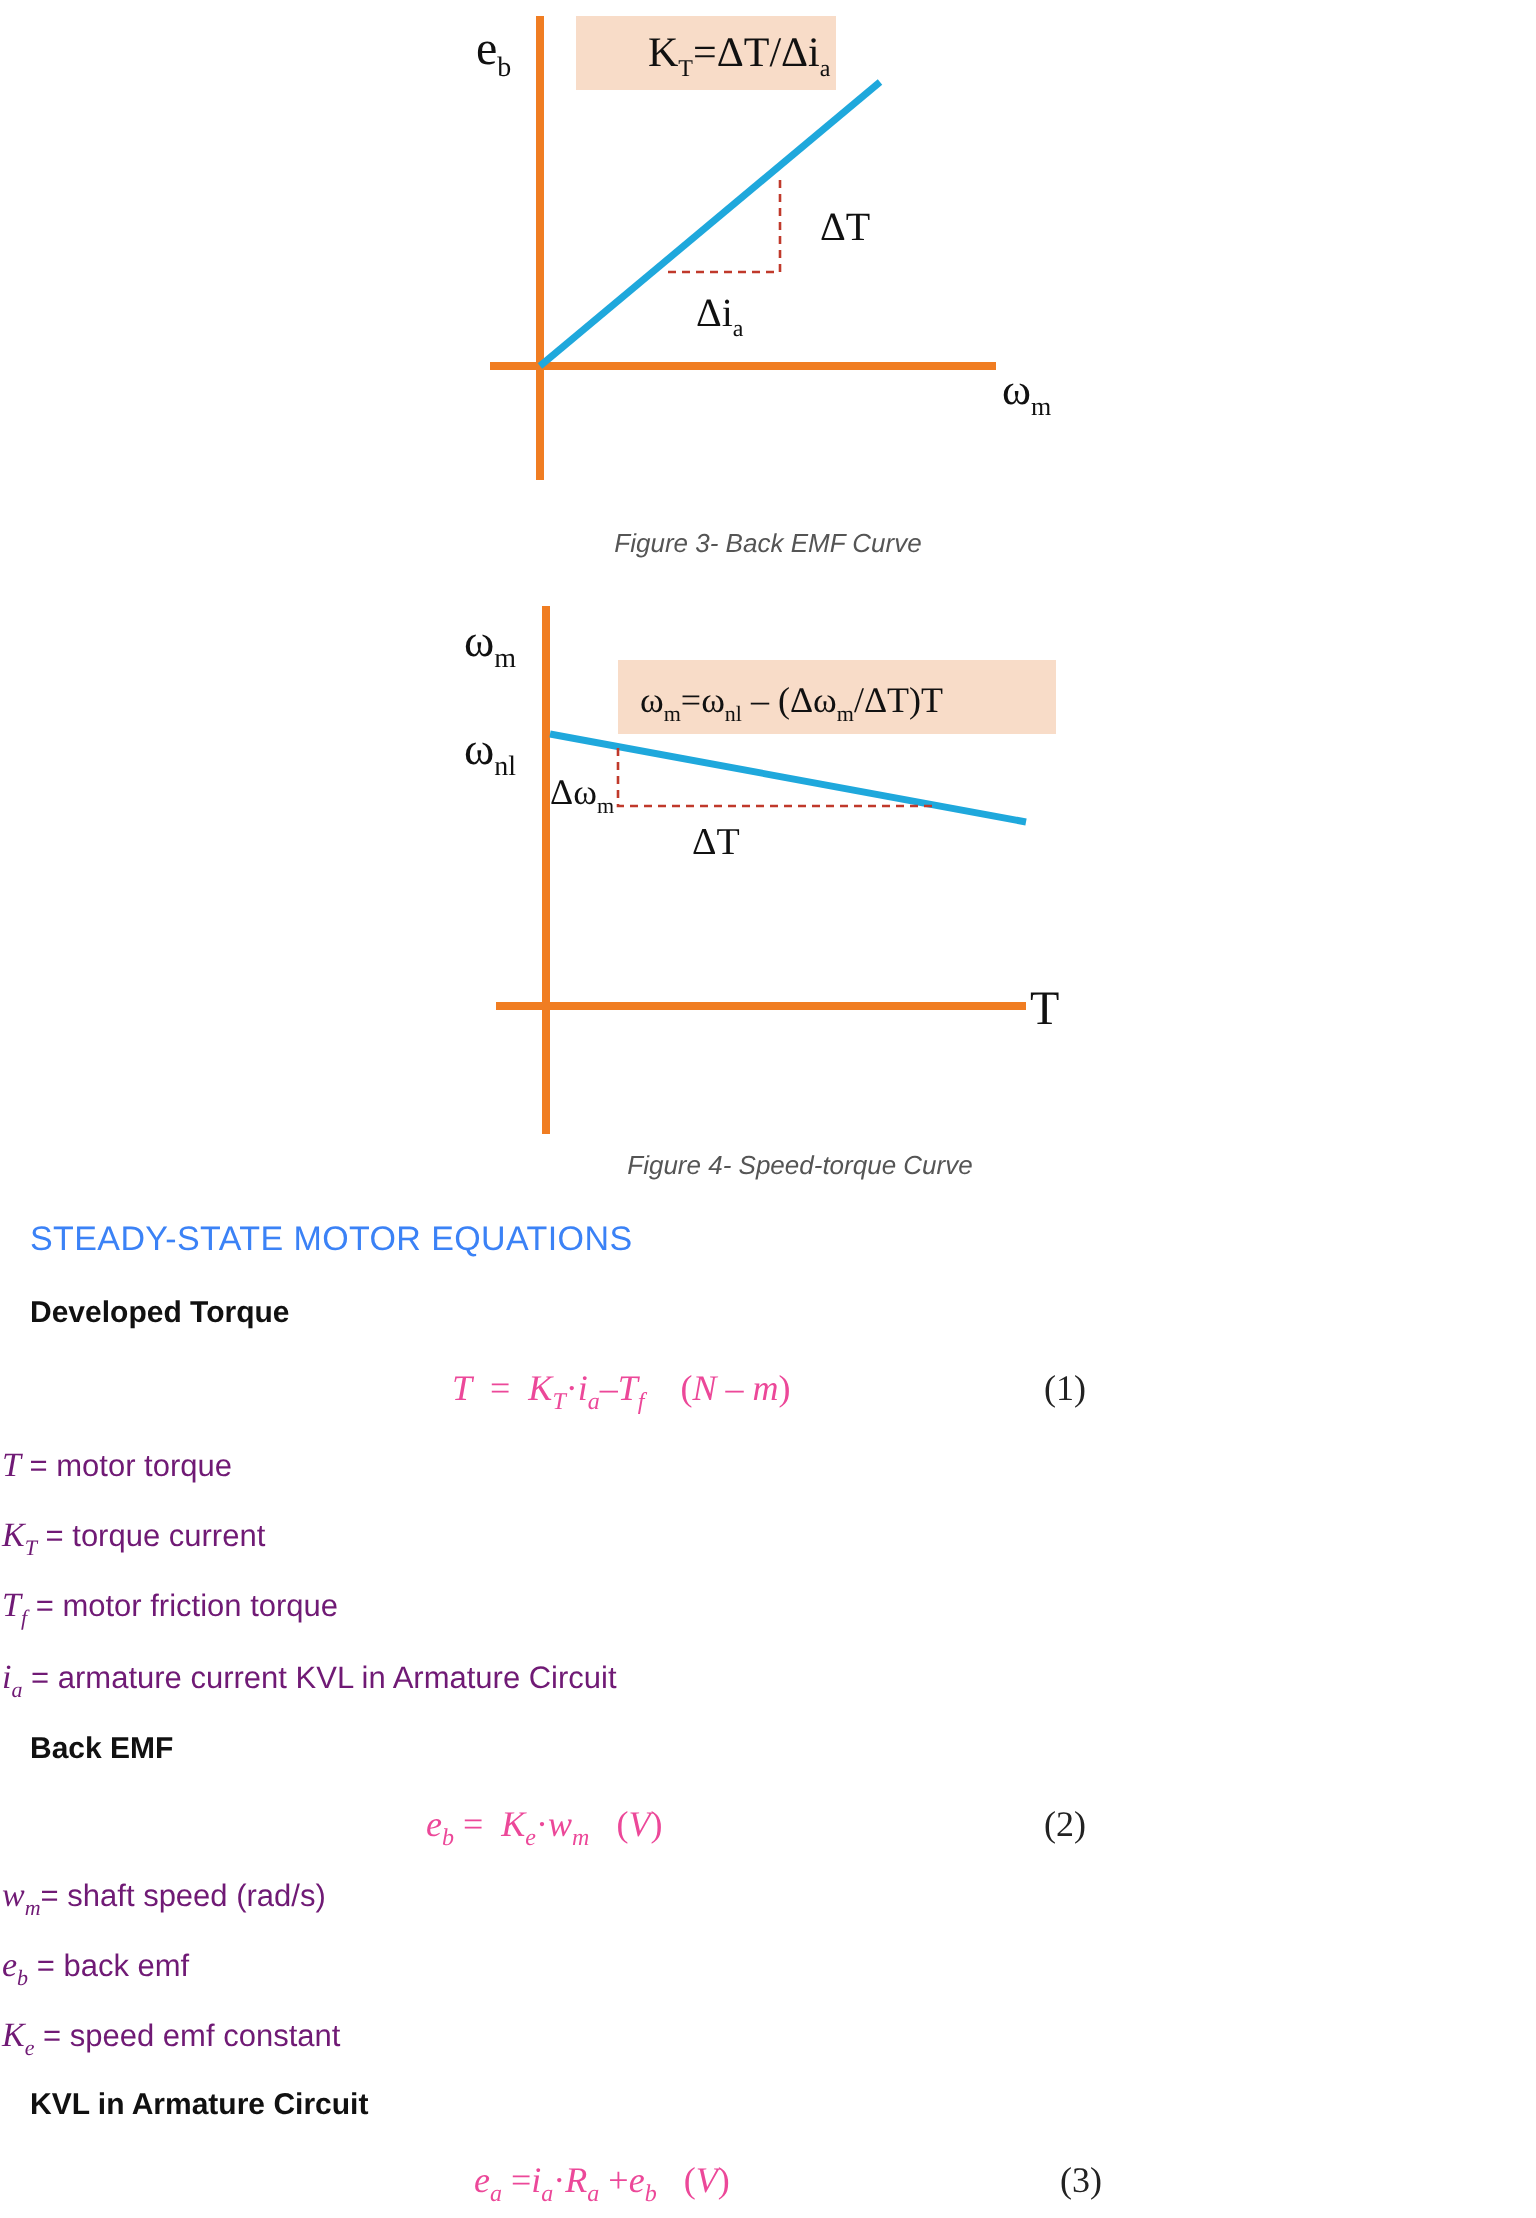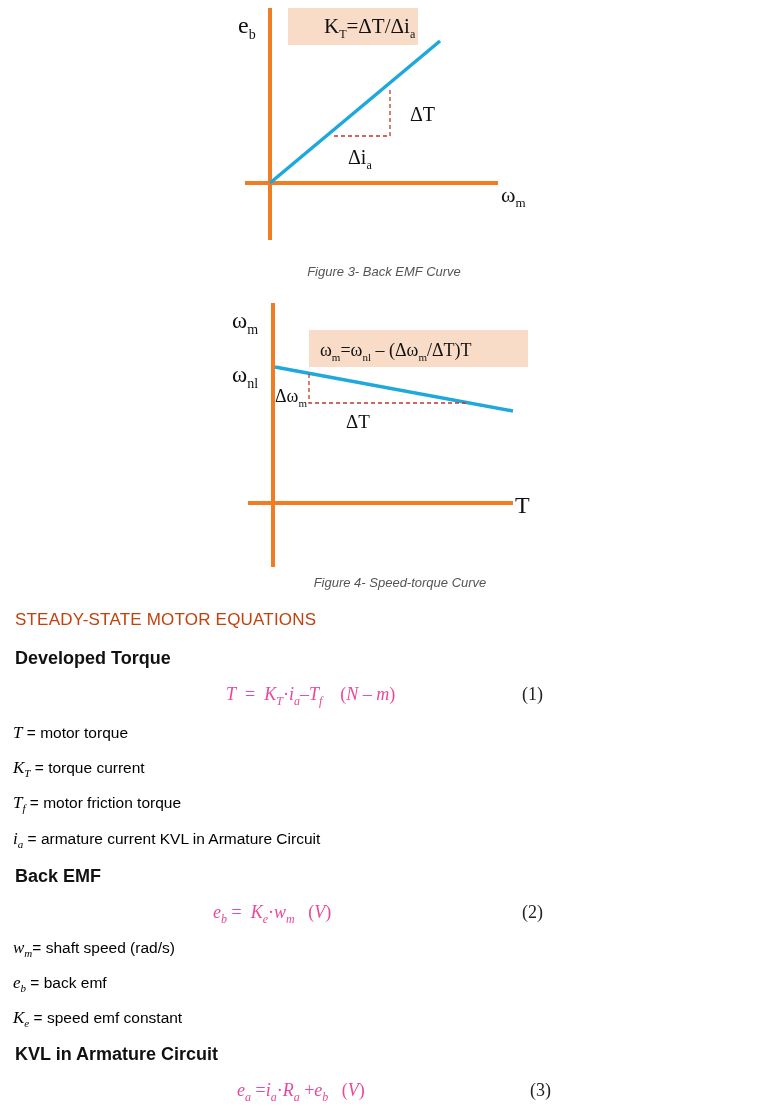--- a/index.html
+++ b/index.html
@@ -1,25 +1,25 @@
 <!DOCTYPE html>
 <html><head>
 <meta charset="utf-8">
 <style>
   html, body { margin:0; padding:0; background:#ffffff; }
   body { width:768px; height:1109px; position:relative; overflow:hidden; font-family:"Liberation Sans", sans-serif; color:#111; }
   .fig { position:absolute; }
   .serif { font-family:"Liberation Serif", "DejaVu Serif", serif;text-align:right; }
   .caption { position:absolute; width:768px; text-align:center; font-style:italic; font-size:13px; color:#555; font-family:"Liberation Sans", sans-serif; }
-  .section-title { position:absolute; left:15px; font-size:17px; letter-spacing:0.2px; color:#c2410c; }
-  .subhead { position:absolute; left:15px; font-size:18px; font-weight:bold; color:#111; }
+  .section-title { position:absolute; left:15px; font-size:17px; letter-spacing:0.2px; color:#3b82f6; }
+  .subhead { position:absolute; left:15px; font-size:15px; font-weight:bold; color:#111; }
   .eq { position:absolute; font-family:"Liberation Serif", "DejaVu Serif", serif; font-size:18px; color:#ec4899; white-space:nowrap; }
   .eq i { font-style:italic; }
   .eqnum { position:absolute; font-family:"Liberation Serif", "DejaVu Serif", serif; font-size:18px; color:#222; }
-  .def { position:absolute; left:13px; font-size:15.5px; color:#000000; white-space:nowrap; }
+  .def { position:absolute; left:1px; font-size:15.5px; color:#701a75; white-space:nowrap; }
   .def .sym { font-family:"Liberation Serif", "DejaVu Serif", serif; font-style:italic; font-size:17px; }
   .def sub { font-size:11px; }
   .eq sub { font-size:12px; }
 </style>
 </head>
 <body>
 
 <div class="fig" style="left:230px; top:0; width:320px; height:250px;">
   <svg width="320" height="250">
     <rect x="58" y="8" width="130" height="37" fill="#f8dcc8"></rect>

